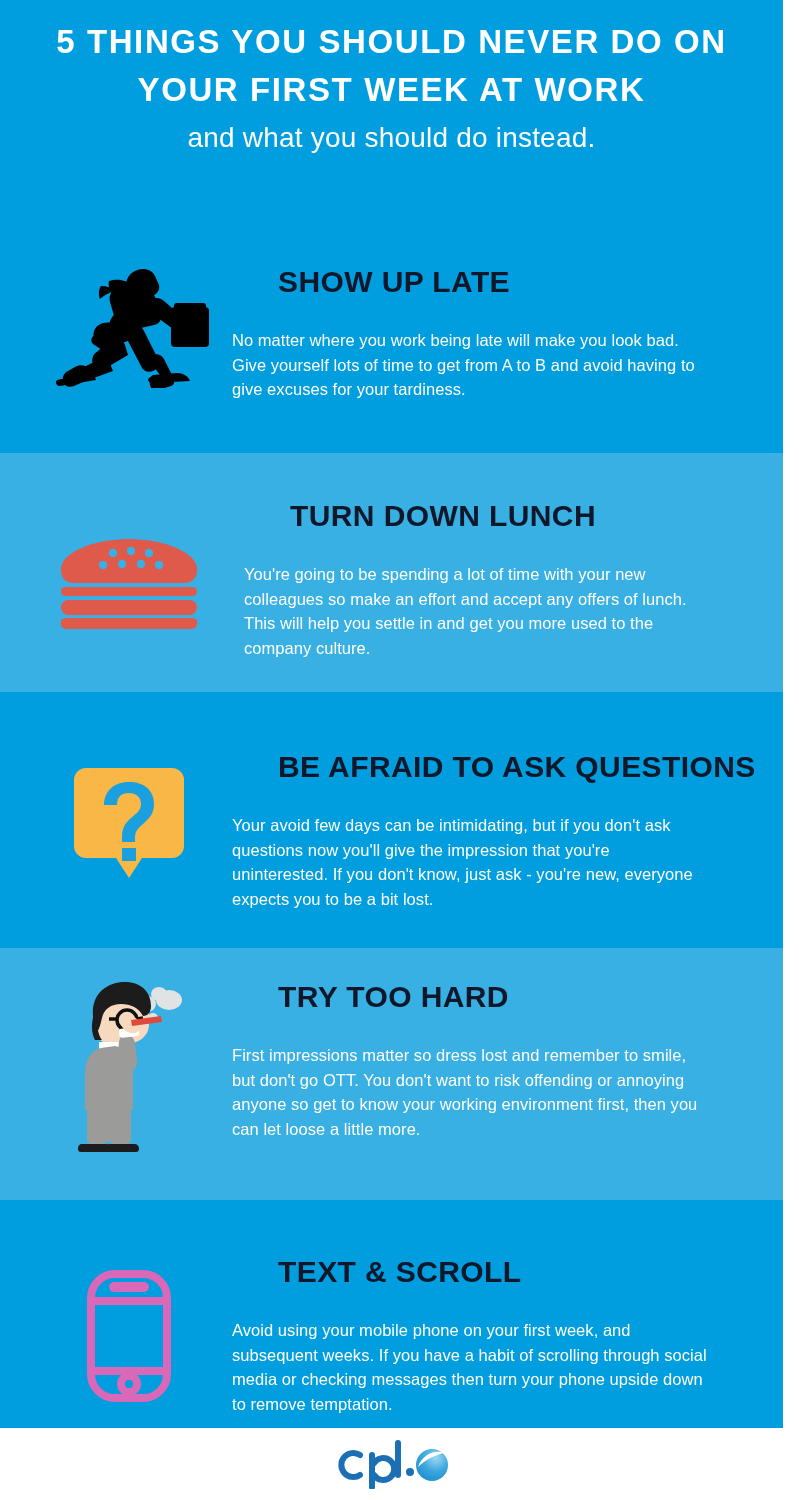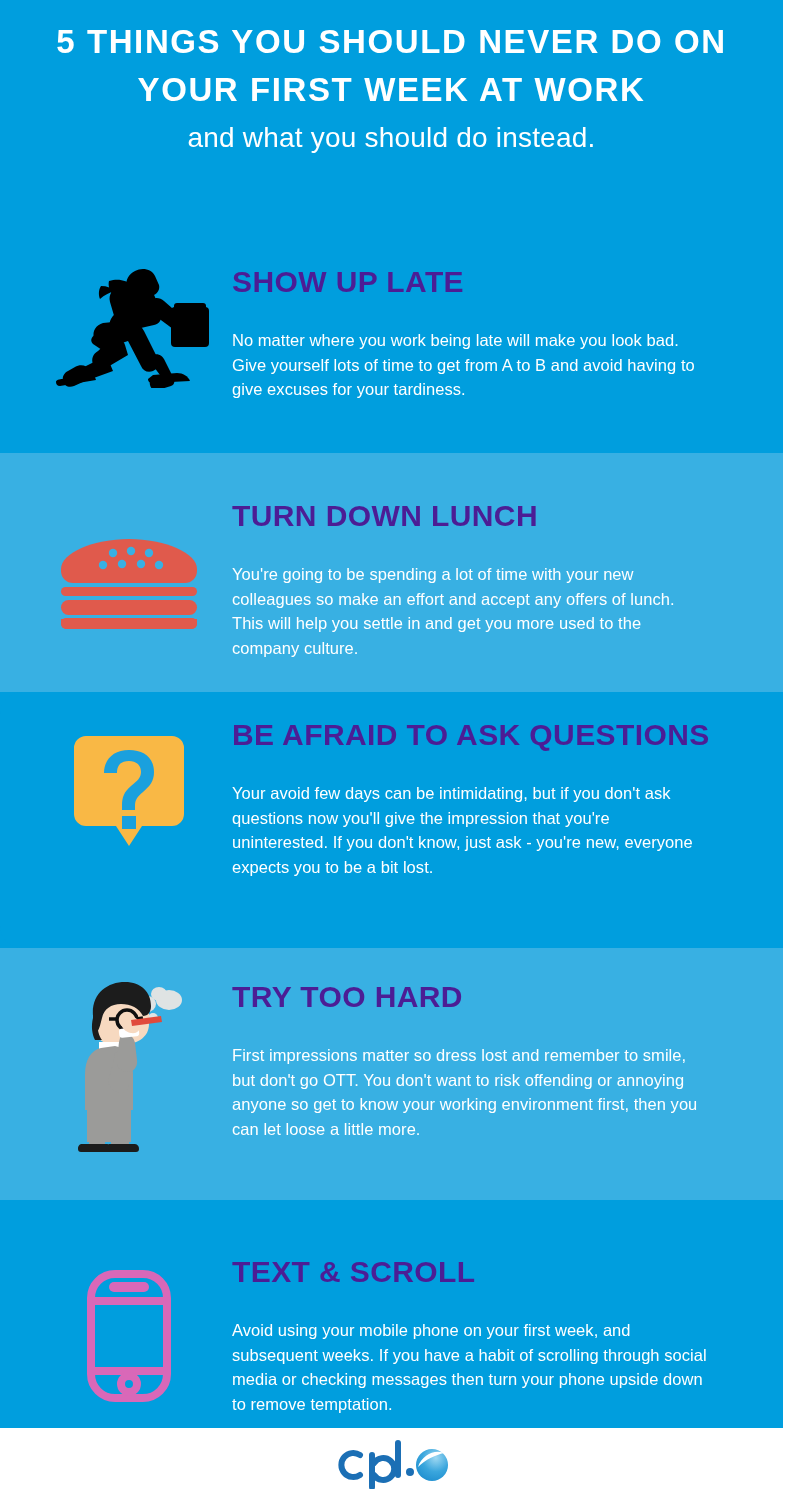--- a/index.html
+++ b/index.html
@@ -50,48 +50,49 @@
     display: flex;
     align-items: flex-start;
     width: 799px;
     padding-left: 26px;
     padding-right: 28px;
   }
   .section.dark  { background: #009ede; }
   .section.light { background: #38b0e3; }
 
   .sec-1 { height: 238px; padding-top: 48px; }
-  .sec-2 { height: 239px; padding-top: 44px; }
-  .sec-3 { height: 256px; padding-top: 24px; border-radius: 22px; }
+  .sec-2 { height: 239px; padding-top: 44px; gap: 12px; }
+  .sec-3 { height: 256px; padding-top: 56px; border-radius: 22px; }
   .sec-4 { height: 252px; padding-top: 30px; }
   .sec-5 { height: 228px; padding-top: 53px; }
 
   .icon-col {
     width: 206px;
     flex: 0 0 206px;
     display: flex;
     justify-content: center;
     align-items: flex-start;
   }
   .sec-2 .icon-col { padding-top: 42px; }
   .sec-3 .icon-col { padding-top: 20px; }
   .sec-4 .icon-col { padding-top: 0px; }
   .sec-5 .icon-col { padding-top: 16px; }
 
   .text-col { flex: 1 1 auto; padding-top: 2px; }
 
   .sec-title {
-    color: #4c1d95;
+    color: #0f172a;
     font-family: "Liberation Sans", sans-serif;
     font-size: 30px;
     font-weight: bold;
     letter-spacing: 0.4px;
     line-height: 34px;
     text-transform: uppercase;
     margin-bottom: 6px;
+    margin-left: 46px;
   }
   .sec-body {
     color: #ffffff;
     font-family: "Liberation Sans", sans-serif;
     font-size: 16.5px;
     font-weight: normal;
     line-height: 24.5px;
     letter-spacing: 0.05px;
     max-width: 478px;
     margin-top: 29px;

